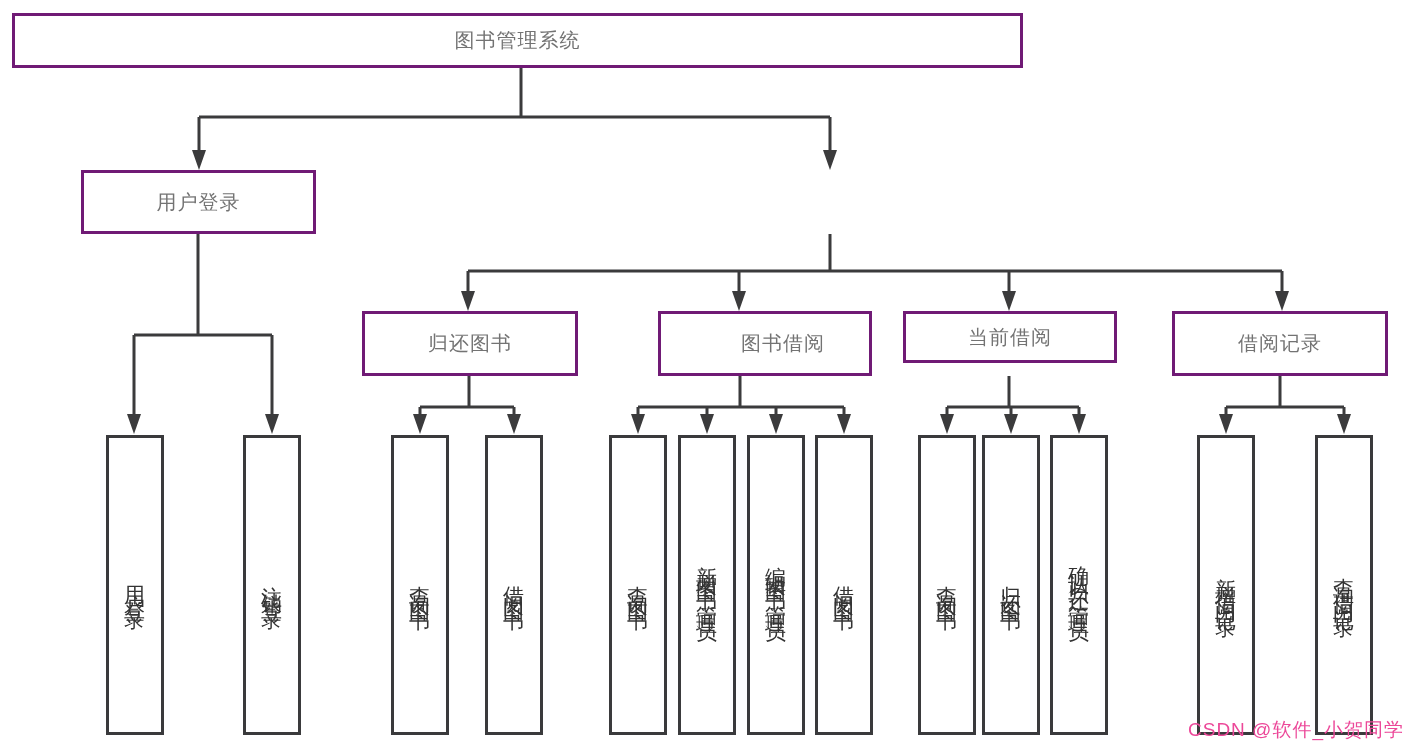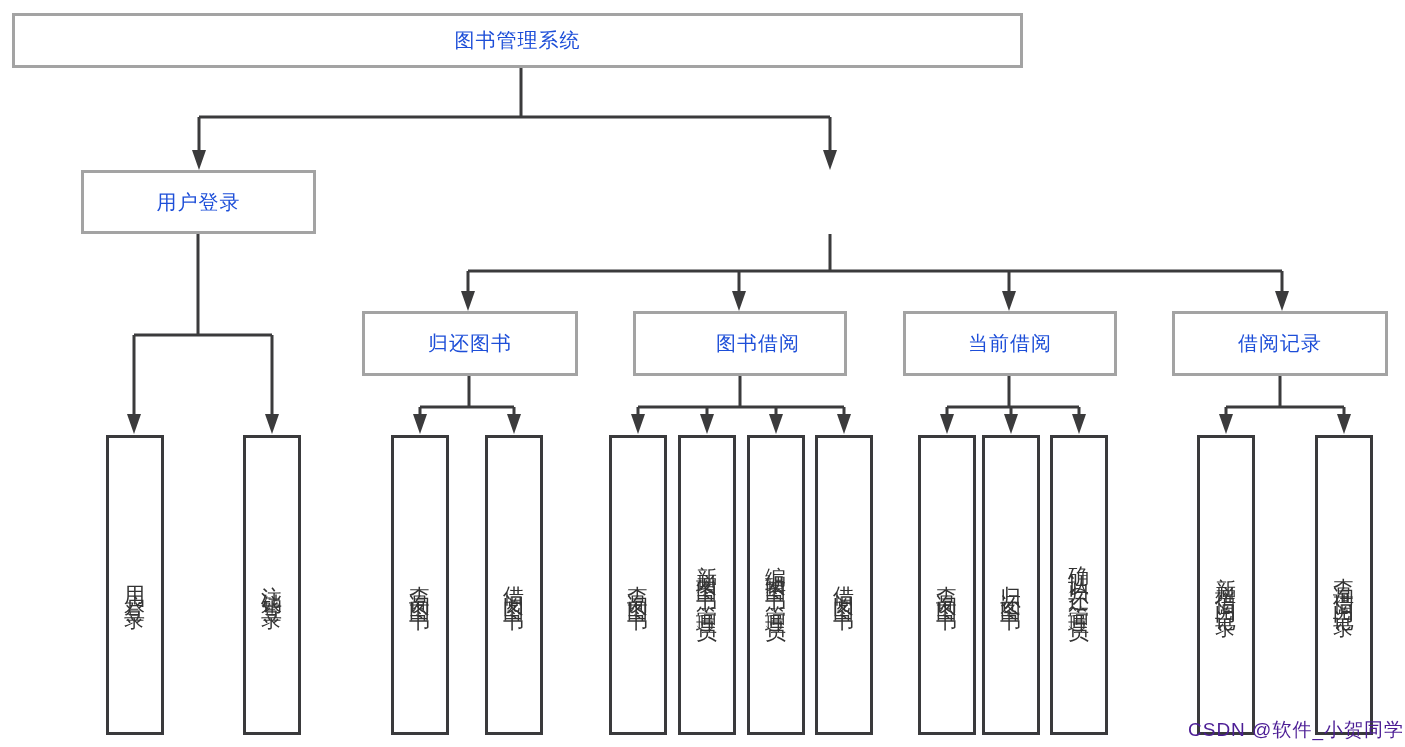--- a/index.html
+++ b/index.html
@@ -4,36 +4,36 @@
 <style>
   html,body{margin:0;padding:0;background:#ffffff;}
   .canvas{
     position:relative;width:1405px;height:747px;background:#ffffff;
     font-family:"Liberation Sans", sans-serif;overflow:hidden;
   }
   .wires{position:absolute;left:0;top:0;width:1405px;height:747px;}
   .wires path{stroke:#3b3b3c;stroke-width:3;fill:none;}
   .wires polygon{fill:#3b3b3c;stroke:none;}
   .hbox{
-    position:absolute;box-sizing:border-box;border:3px solid #a3a3a3;background:#ffffff;
+    position:absolute;box-sizing:border-box;border:3px solid #701a75;background:#ffffff;
     display:flex;align-items:center;justify-content:center;
-    font-size:20px;color:#1d4ed8;letter-spacing:1px;
+    font-size:20px;color:#737373;letter-spacing:1px;
   }
   .vbox{
     position:absolute;box-sizing:border-box;border:3px solid #3a3a3c;background:#ffffff;
     top:435px;width:58px;height:300px;
     display:flex;align-items:center;justify-content:center;
   }
   .vlabel{
     writing-mode:vertical-rl;
     font-size:21px;color:#333333;line-height:1;letter-spacing:8px;
   }
   .watermark{
     position:absolute;left:1188px;top:717px;white-space:nowrap;
-    font-size:19px;color:#4c1d95;letter-spacing:1px;
+    font-size:19px;color:#ec4899;letter-spacing:1px;
   }
 </style>
 </head>
 <body>
 
 <div class="canvas">
 
   <svg class="wires" viewBox="0 0 1405 747">
     <g>
       <path d="M521 66 V117 M199 117 H830 M199 117 V152 M830 117 V152"></path>
@@ -81,24 +81,24 @@
     <span>图书管理系统</span>
   </div>
 
   <div class="hbox" style="left:81px;top:170px;width:235px;height:64px;">
     <span>用户登录</span>
   </div>
 
   <div class="hbox" style="left:362px;top:311px;width:216px;height:65px;">
     <span>归还图书</span>
   </div>
-  <div class="hbox" style="left:633px;top:311px;width:214px;height:65px;padding-left:36px;">
+  <div class="hbox" style="left:658px;top:311px;width:214px;height:65px;padding-left:36px;">
     <span>图书借阅</span>
   </div>
-  <div class="hbox" style="left:903px;top:311px;width:214px;height:65px;">
+  <div class="hbox" style="left:903px;top:311px;width:214px;height:52px;">
     <span>当前借阅</span>
   </div>
   <div class="hbox" style="left:1172px;top:311px;width:216px;height:65px;">
     <span>借阅记录</span>
   </div>
 
   <div class="vbox" style="left:106px;">
     <span class="vlabel">用户登录</span>
   </div>
   <div class="vbox" style="left:243px;">

